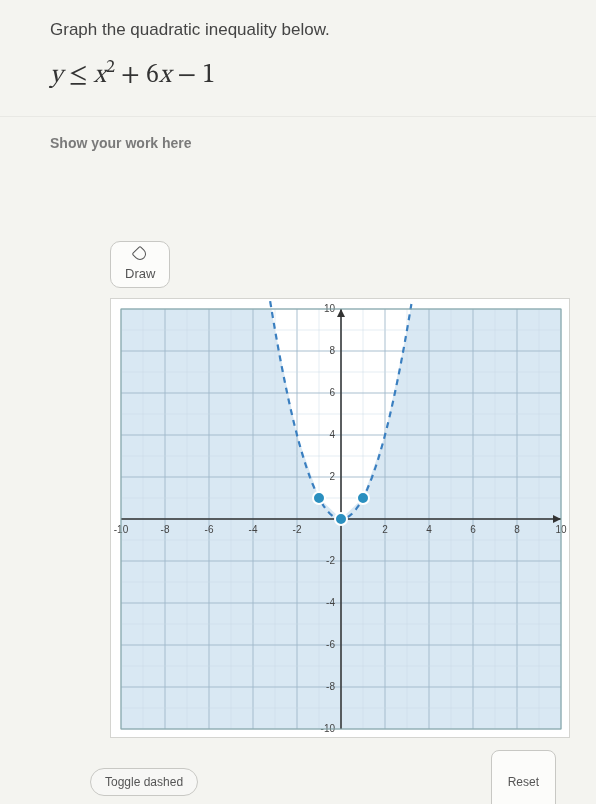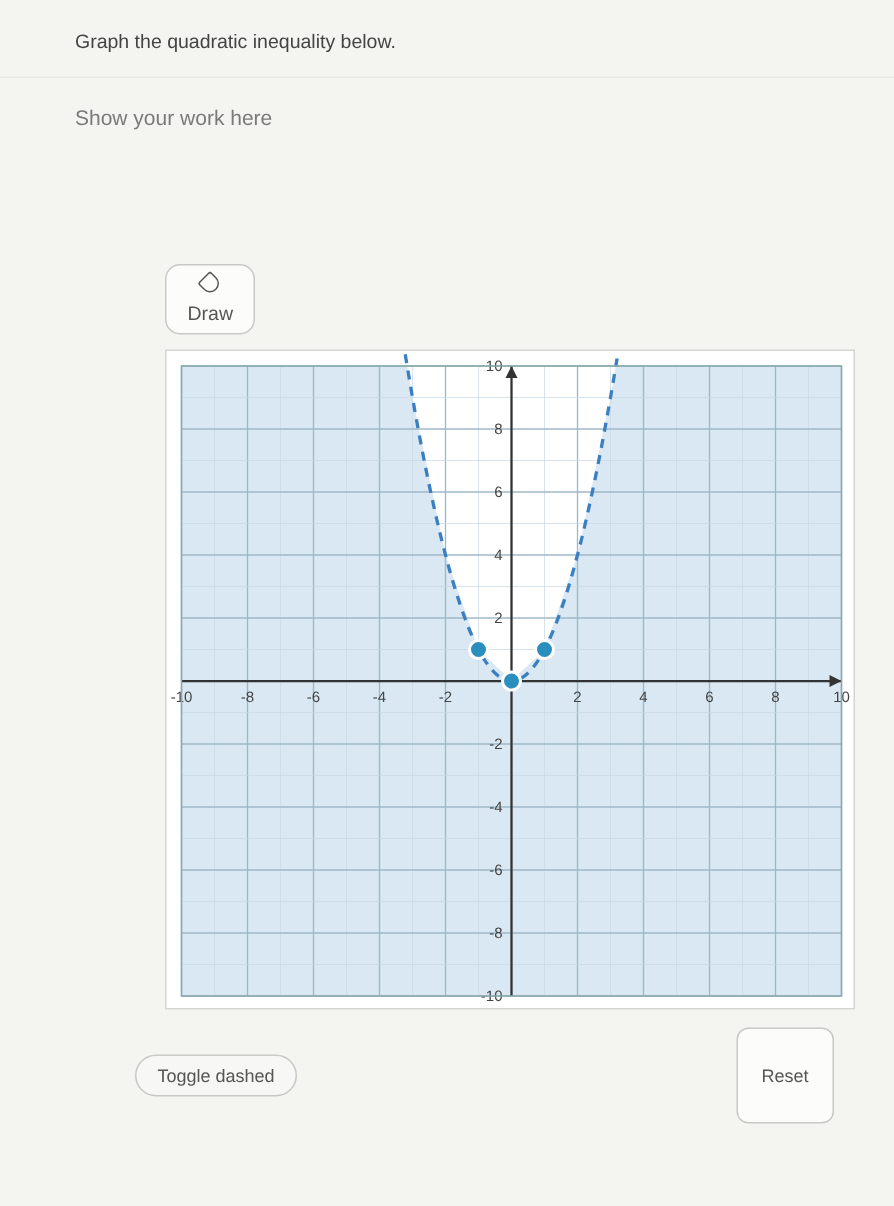--- a/index.html
+++ b/index.html
@@ -8,39 +8,40 @@
     height: 804px;
     background: #f4f4f0;
     font-family: -apple-system, BlinkMacSystemFont, "Segoe UI", Arial, sans-serif;
     color: #3a3a3a;
     overflow: hidden;
   }
   .page {
     padding: 20px 30px 10px 50px;
   }
   .prompt {
-    font-size: 13px;
+    font-size: 17px;
     color: #444;
     margin-bottom: 16px;
   }
   .equation {
     font-family: "Cambria Math", "STIX Two Math", "Times New Roman", serif;
     font-size: 26px;
     color: #333;
     margin-bottom: 24px;
   }
   .equation sup { font-size: 0.7em; vertical-align: super; }
   .divider {
     border: none;
     border-top: 1px solid #e8e8e4;
     margin: 0 -30px 18px -50px;
   }
   .work-label {
     font-size: 14px;
     color: #7a7a7a;
+    font-weight: bold;
   }
   .toolbar {
     margin-top: 90px;
     margin-left: 60px;
   }
   .btn {
     display: inline-flex;
     align-items: center;
     gap: 6px;
     background: #fcfcfa;
@@ -96,20 +97,23 @@
     cursor: pointer;
     margin-right: 10px;
   }
 </style>
 </head>
 <body>
 
 <div class="page">
   <div class="prompt">Graph the quadratic inequality below.</div>
 
+  <div class="equation">
+    <span><i>y</i> ≤ <i>x</i><sup>2</sup> + 6<i>x</i> − 1</span>
+  </div>
 
   <hr class="divider">
 
   <div class="work-label">Show your work here</div>
 
   <div class="toolbar">
     <button class="btn">
       <span class="draw-icon"></span>
       <span>Draw</span>
     </button>

